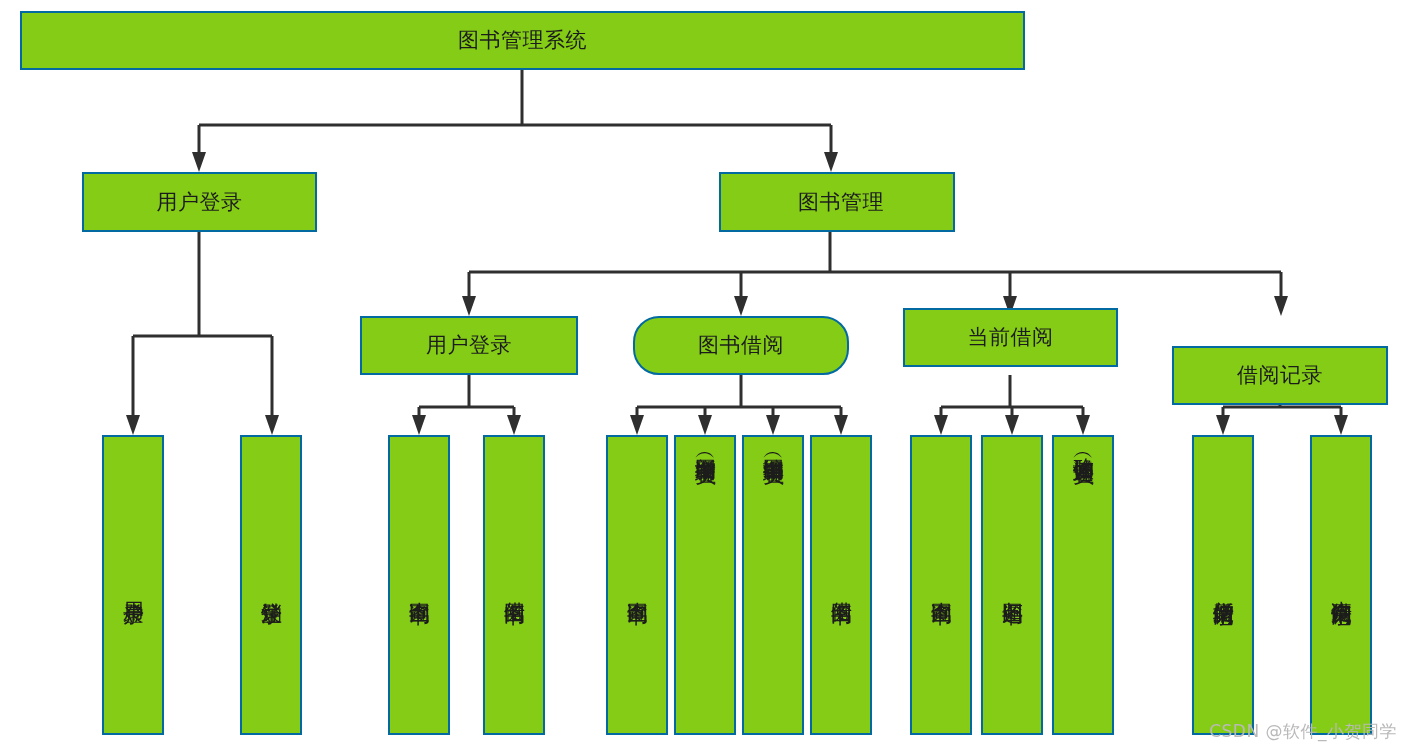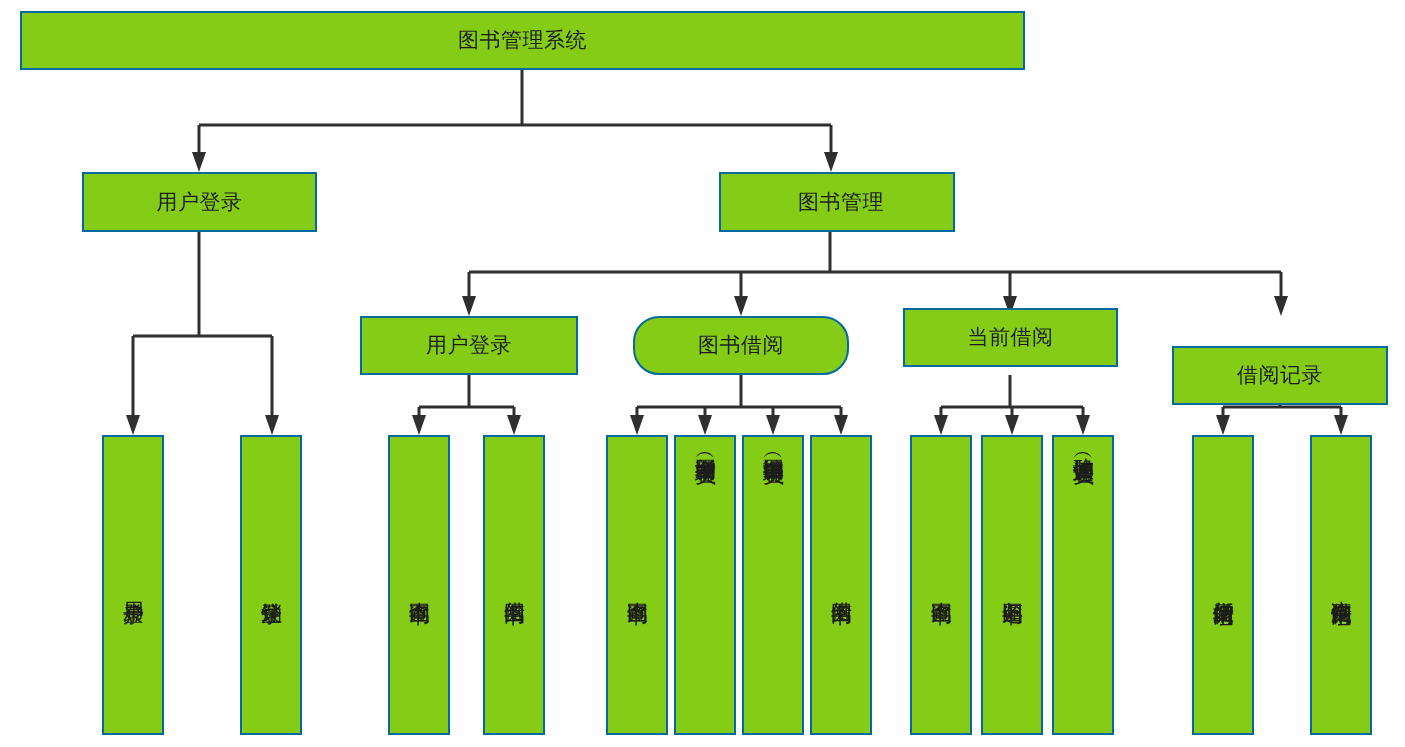--- a/index.html
+++ b/index.html
@@ -191,13 +191,14 @@
         <span class="node-label">确认归还（管理员）</span>
       </div>
       <div class="node vert centered" style="left: 1192px; top: 435px; width: 62px; height: 300px;">
         <span class="node-label">新增借阅记录</span>
       </div>
       <div class="node vert centered" style="left: 1310px; top: 435px; width: 62px; height: 300px;">
         <span class="node-label">查询借阅记录</span>
       </div>
     </div>
 
+  <div class="watermark">CSDN @软件_小贺同学</div>
 </div>
 
 </body></html>

